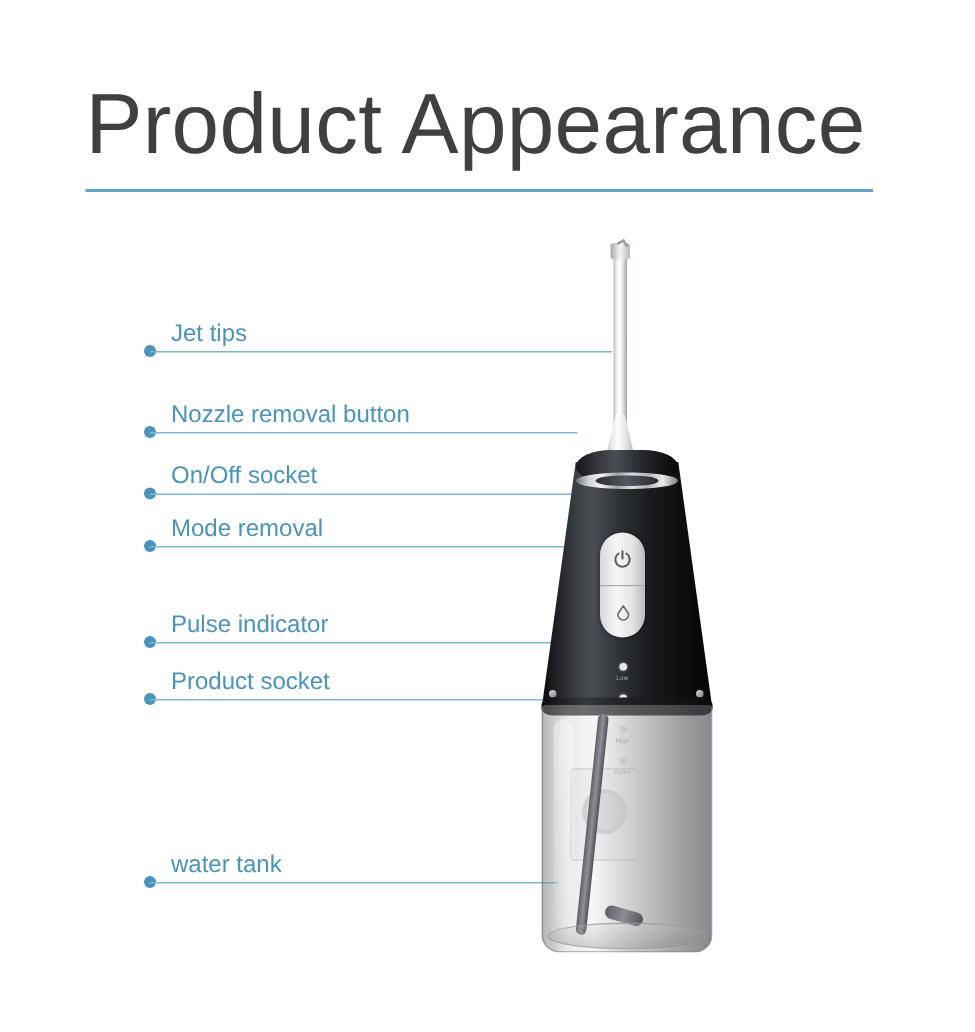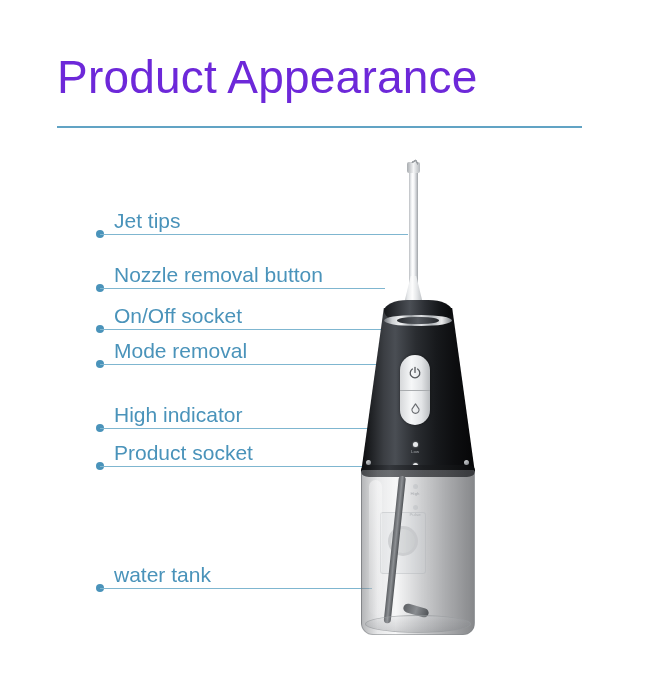--- a/index.html
+++ b/index.html
@@ -8,23 +8,23 @@
     background:#ffffff;
     font-family:"Liberation Sans", sans-serif;
     position:relative;
     overflow:hidden;
   }
 
   
   #page-title {
     position:absolute;
     left:57px; top:52px;
-    font-size:46px;
+    font-size:57px;
     font-weight:400;
-    color:#6d28d9;
+    color:#404040;
     letter-spacing:0.2px;
     line-height:1.1;
     white-space:nowrap;
   }
   #title-divider {
     position:absolute;
     left:57px; top:126px;
     width:525px; height:2px;
     background:#61a3c4;
   }
@@ -41,21 +41,21 @@
   .callout .rule {
     position:absolute;
     left:0; top:0;
     height:1px;
     background:#7fb6d0;
   }
   .callout .txt {
     position:absolute;
     left:14px;
     bottom:3px;
-    font-size:21px;
+    font-size:16px;
     color:#4a93ba;
     white-space:nowrap;
     line-height:1;
     text-align:center;
   }
 
   
   #device {
     position:absolute;
     left:343px; top:160px;
@@ -293,21 +293,21 @@
 
 <div class="callout" style="left:100px; top:364px;">
   <span class="dot"></span>
   <span class="rule" style="width:300px;"></span>
   <span class="txt">Mode removal</span>
 </div>
 
 <div class="callout" style="left:100px; top:428px;">
   <span class="dot"></span>
   <span class="rule" style="width:305px;"></span>
-  <span class="txt">High indicator</span>
+  <span class="txt">Pulse indicator</span>
 </div>
 
 <div class="callout" style="left:100px; top:466px;">
   <span class="dot"></span>
   <span class="rule" style="width:268px;"></span>
   <span class="txt">Product socket</span>
 </div>
 
 <div class="callout" style="left:100px; top:588px;">
   <span class="dot"></span>

